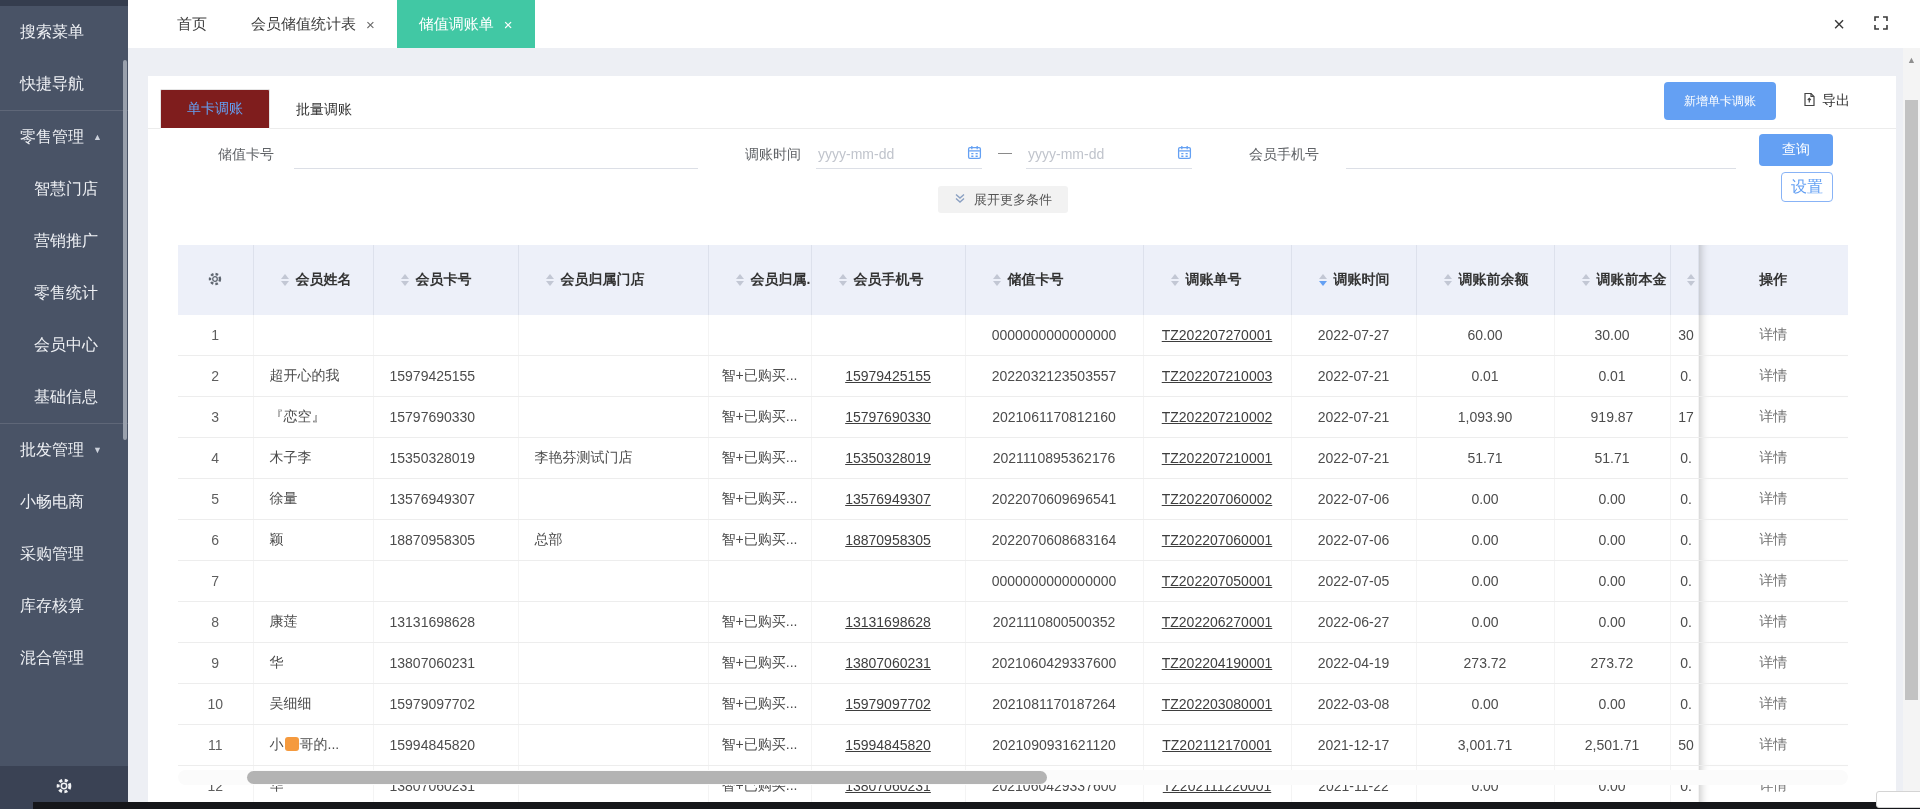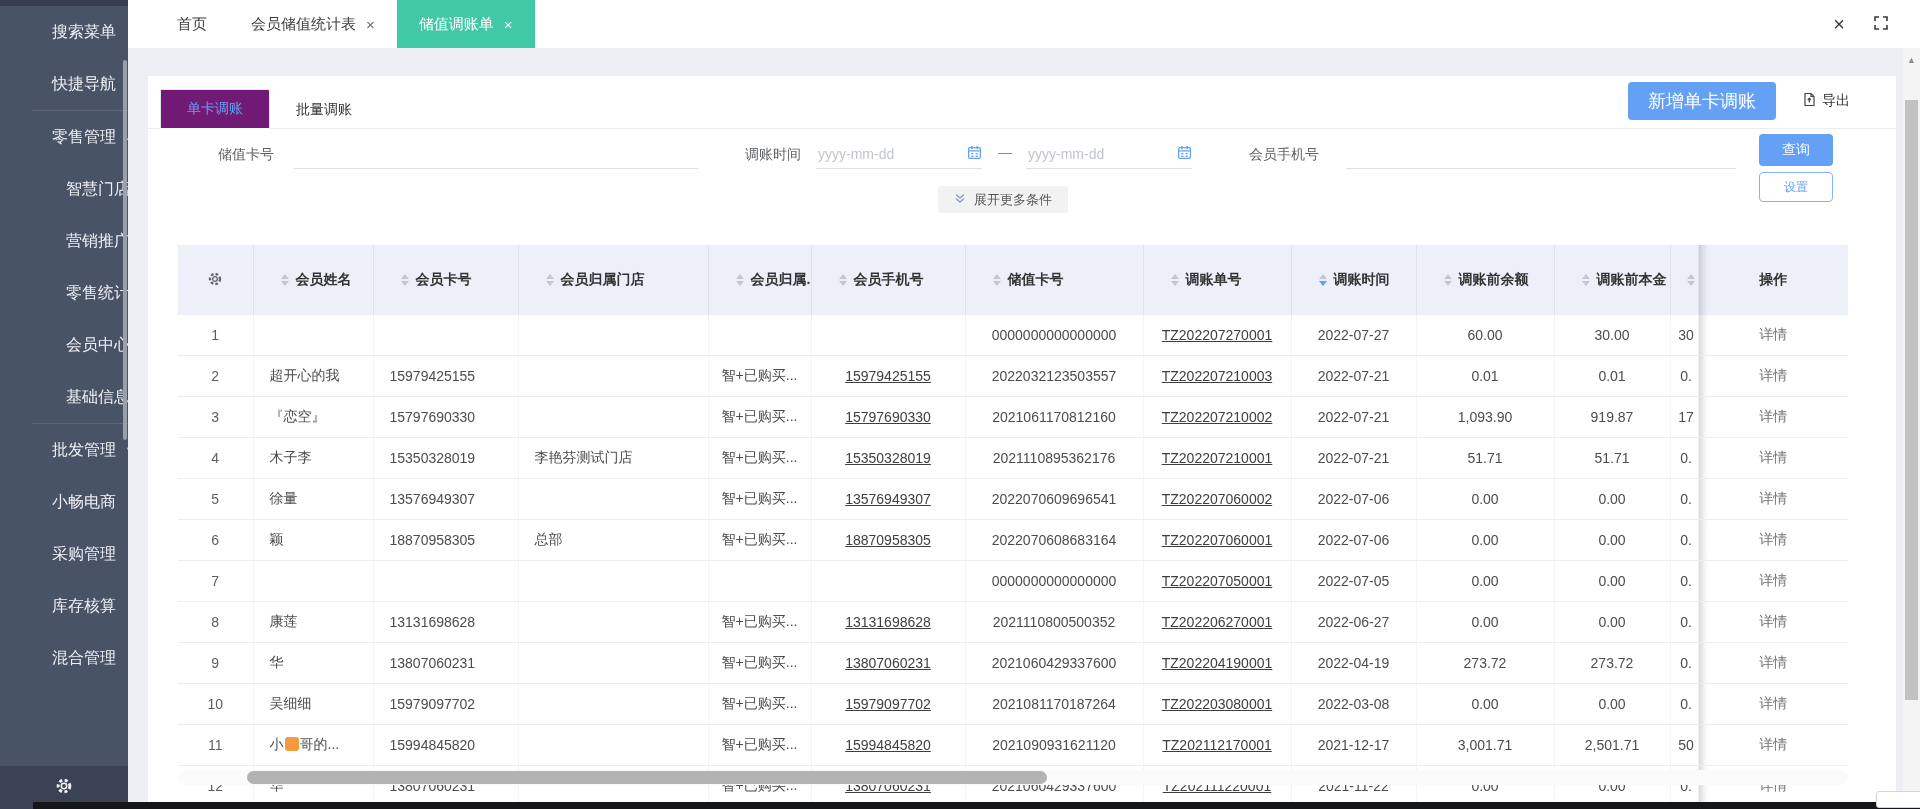--- a/index.html
+++ b/index.html
@@ -2,21 +2,21 @@
 <html style="--accent: #64a0f3; --green: #41c8a4; --thbg: #edf0f9;"><head>
 <meta charset="utf-8">
 <style>
   html,body{margin:0;padding:0;}
   .page{position:relative;width:1920px;height:809px;overflow:hidden;background:#edeff4;
         font-family:"Liberation Sans","DejaVu Sans",sans-serif;-webkit-font-smoothing:antialiased;}
 
   
   .sidebar{position:absolute;left:0;top:0;width:128px;height:809px;background:#495366;color:#eef0f4;overflow:hidden;}
   .sidebar-topstrip{position:absolute;left:0;top:0;right:0;height:6px;background:#353d4e;}
-  .sb-list{position:absolute;top:6px;left:0;right:0;padding-left:32px;}
+  .sb-list{position:absolute;top:6px;left:0;right:0;}
   .sb-item{height:52px;display:flex;align-items:center;padding-left:20px;font-size:16px;cursor:pointer;white-space:nowrap;}
   .sb-item.subitem{padding-left:34px;}
   .sb-item.group{border-top:1px solid rgba(255,255,255,.12);}
   .sb-caret{font-size:9px;color:#ccd1db;margin-left:9px;}
   .sidebar-scrollbar{position:absolute;right:1px;top:60px;width:4px;height:380px;border-radius:2px;background:#99a0ac;}
   .sidebar-footer{position:absolute;left:0;right:0;bottom:0;height:43px;background:#3a4254;display:flex;align-items:center;justify-content:center;z-index:2;}
 
   
   .topbar{position:absolute;left:128px;top:0;right:0;height:48px;background:#ffffff;display:flex;align-items:stretch;}
   .tabs{display:flex;align-items:stretch;padding-left:27px;}
@@ -25,35 +25,35 @@
   .tab.active{background:var(--green,#41c8a4);color:#fff;}
   .tab.active .tab-close{color:#fff;}
   .topbar-right{margin-left:auto;display:flex;align-items:center;gap:8px;padding-right:22px;}
   .win-btn{width:34px;height:34px;display:flex;align-items:center;justify-content:center;background:#fff;cursor:pointer;font-size:20px;color:#3a3a3a;}
 
   
   .card{position:absolute;left:148px;top:76px;width:1748px;bottom:0;background:#ffffff;}
   .card-head{position:relative;height:52px;border-bottom:1px solid #ececec;}
   .subtabs{position:absolute;left:12px;bottom:-1px;display:flex;align-items:flex-end;}
   .subtab{height:38px;display:flex;align-items:center;padding:0 26px;font-size:14px;color:#333;cursor:pointer;background:transparent;}
-  .subtab.active{color:var(--accent,#64a0f3);background:#701a75;border:1px solid #e5e5e5;border-bottom:1px solid #fff;border-radius:2px 2px 0 0;}
+  .subtab.active{color:var(--accent,#64a0f3);background:#7f1d1d;border:1px solid #e5e5e5;border-bottom:1px solid #fff;border-radius:2px 2px 0 0;}
   .head-actions{position:absolute;right:46px;top:6px;display:flex;align-items:center;gap:26px;height:38px;}
-  .btn-primary{height:38px;padding:0 20px;background:var(--accent,#64a0f3);color:#fff;font-size:18px;border:none;border-radius:4px;cursor:pointer;font-family:inherit;}
+  .btn-primary{height:38px;padding:0 20px;background:var(--accent,#64a0f3);color:#fff;font-size:12px;border:none;border-radius:4px;cursor:pointer;font-family:inherit;}
   .export-btn{display:flex;align-items:center;gap:5px;font-size:14px;color:#333;cursor:pointer;}
 
   
   .f-label{position:absolute;top:68px;font-size:14px;color:#5f6266;line-height:20px;}
   .f-line{position:absolute;top:64px;height:28px;border-bottom:1px solid #dcdfe6;}
   .f-input{width:100%;height:26px;border:none;outline:none;font-size:14px;font-family:inherit;color:#333;background:transparent;}
   .f-input::placeholder{color:#c0c4cc;}
   .f-date{display:flex;align-items:center;}
   .f-date .cal{flex:0 0 auto;margin-left:4px;}
   .f-dash{position:absolute;top:68px;font-size:14px;color:#8a8a8a;}
   .btn-search{position:absolute;right:63px;top:58px;width:74px;height:32px;background:var(--accent,#64a0f3);color:#fff;font-size:14px;border:none;border-radius:4px;cursor:pointer;font-family:inherit;}
-  .btn-settings{position:absolute;right:63px;top:96px;width:74px;height:30px;background:#fff;color:var(--accent,#64a0f3);font-size:12px;border:1px solid #88b3f6;border-radius:4px;cursor:pointer;font-family:inherit;text-align:center;}
+  .btn-settings{position:absolute;right:63px;top:96px;width:52px;height:30px;background:#fff;color:var(--accent,#64a0f3);font-size:16px;border:1px solid #88b3f6;border-radius:4px;cursor:pointer;font-family:inherit;text-align:center;}
   .expand-btn{position:absolute;left:790px;top:110px;height:27px;padding:0 16px;background:#f2f2f2;border-radius:3px;display:flex;align-items:center;gap:8px;font-size:13px;color:#555;cursor:pointer;}
 
   
   .table-wrap{position:absolute;left:30px;top:169px;}
   table{border-collapse:collapse;table-layout:fixed;width:1670px;font-size:14px;color:#4c4c4c;}
   th{height:40px;background:var(--thbg,#edf0f9);font-weight:700;color:#333;border-right:1px solid #dde1ec;padding:15px;white-space:nowrap;overflow:hidden;}
   .th-inner{display:flex;align-items:center;gap:7px;padding-left:12px;}
   th.center .th-inner{justify-content:center;padding-left:0;}
   td{height:40px;border-bottom:1px solid #ededed;border-right:1px solid #f4f4f4;padding:0 10px;white-space:nowrap;overflow:hidden;}
   td.l{text-align:left;padding-left:16px;}

